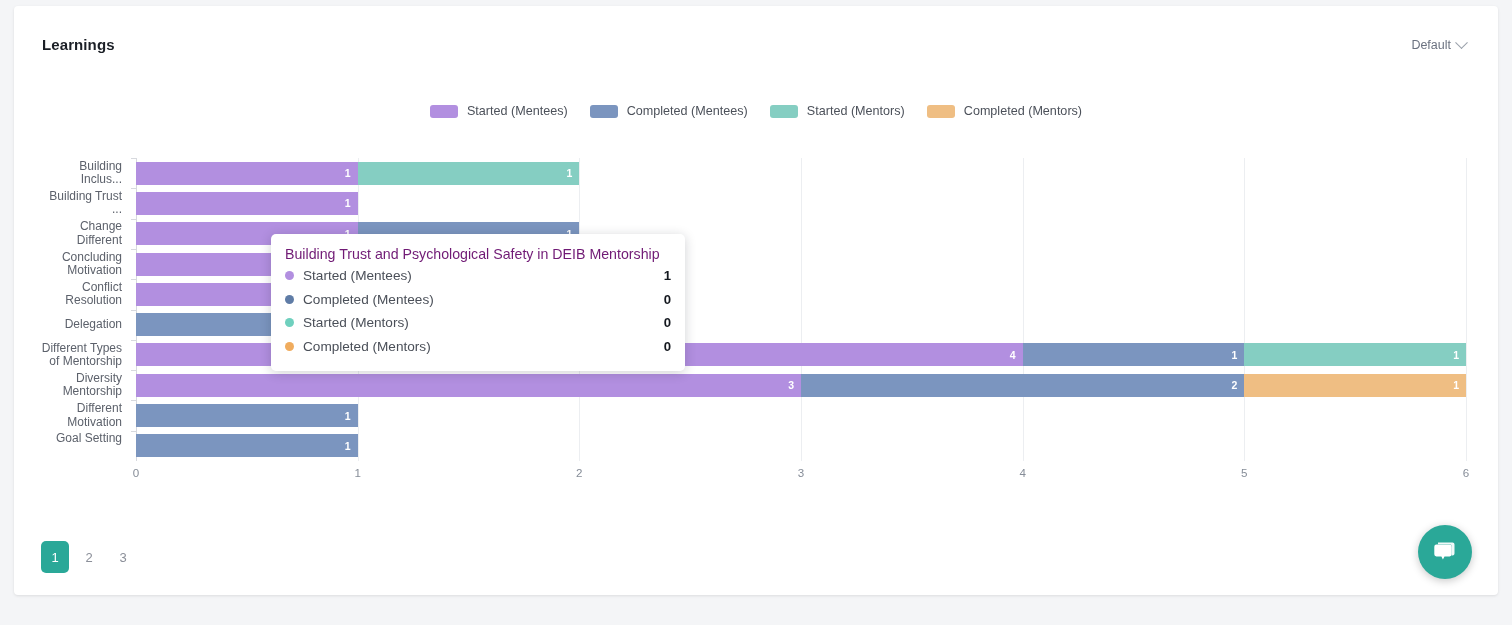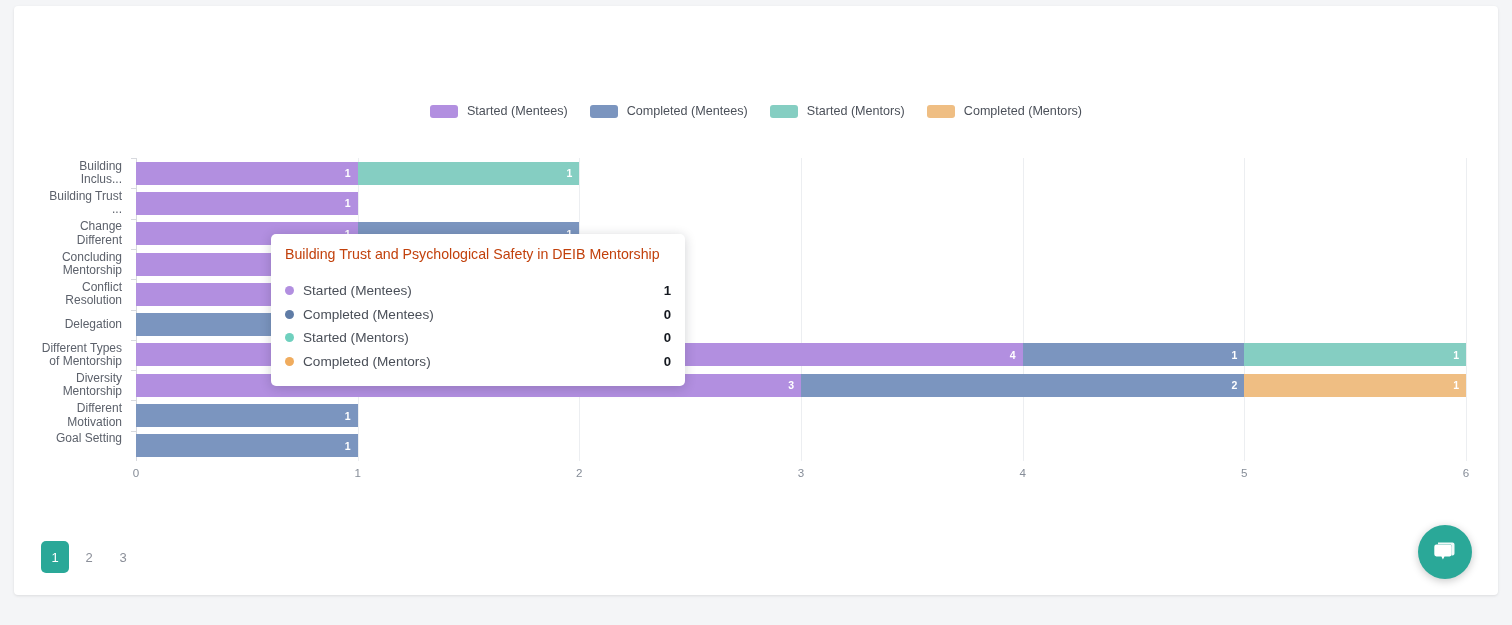--- a/index.html
+++ b/index.html
@@ -174,22 +174,22 @@
     top: 228px;
     width: 414px;
     background: #ffffff;
     border-radius: 5px;
     box-shadow: 0 2px 12px rgba(20,25,40,0.20);
     padding: 12px 14px 13px 14px;
     z-index: 30;
   }
   .tt-title {
     font-size: 14.2px;
-    color: #c2410c;
-    margin-bottom: 17px;
+    color: #701a75;
+    margin-bottom: 2px;
     white-space: nowrap;
   }
   .tt-row {
     display: flex;
     align-items: center;
     height: 23.6px;
   }
   .tt-dot {
     width: 9px;
     height: 9px;
@@ -251,20 +251,27 @@
     cursor: pointer;
     z-index: 40;
   }
 </style>
 </head>
 <body>
 
 <div class="page">
   <div class="card">
 
+    <div class="card-header">
+      <div class="card-title">Learnings</div>
+      <div class="default-select">
+        <span>Default</span>
+        <span class="chev"></span>
+      </div>
+    </div>
 
     <div class="legend" id="legend">
         <div class="legend-item">
           <span class="legend-swatch" style="background: rgb(178, 143, 224);"></span>
           <span class="legend-label">Started (Mentees)</span>
         </div>
         <div class="legend-item">
           <span class="legend-swatch" style="background: rgb(123, 149, 191);"></span>
           <span class="legend-label">Completed (Mentees)</span>
         </div>
@@ -280,21 +287,21 @@
 
     <div class="plot-area">
       <div class="axis-labels" id="ylabels">
           <div class="ylabel" style="top: 1.75px;">Building
 Inclus...</div>
           <div class="ylabel" style="top: 32.05px;">Building Trust
 ...</div>
           <div class="ylabel" style="top: 62.35px;">Change
 Different</div>
           <div class="ylabel" style="top: 92.65px;">Concluding
-Mentorship</div>
+Motivation</div>
           <div class="ylabel" style="top: 122.95px;">Conflict
 Resolution</div>
           <div class="ylabel" style="top: 159.95px; margin-left: 28px;">Delegation</div>
           <div class="ylabel" style="top: 183.55px;">Different Types
 of Mentorship</div>
           <div class="ylabel" style="top: 213.85px;">Diversity
 Mentorship</div>
           <div class="ylabel" style="top: 244.15px;">Different
 Motivation</div>
           <div class="ylabel" style="top: 274px;">Goal Setting</div>

